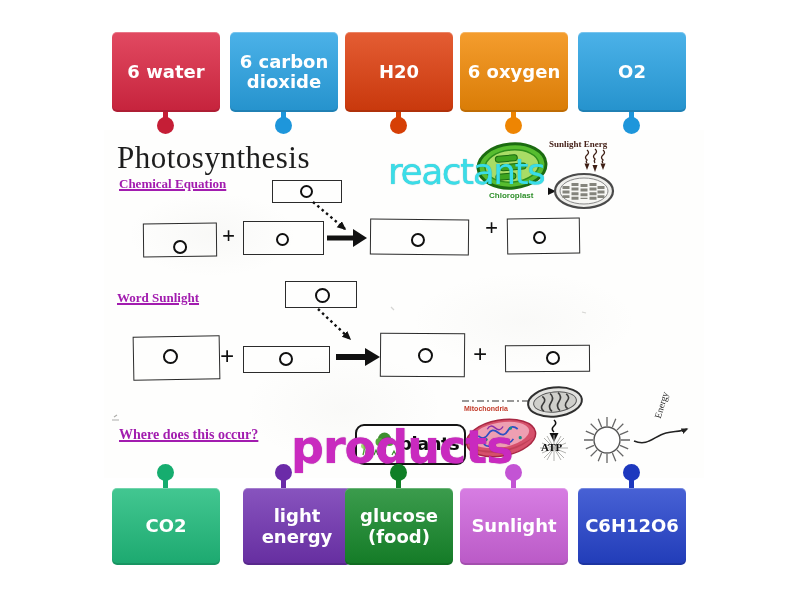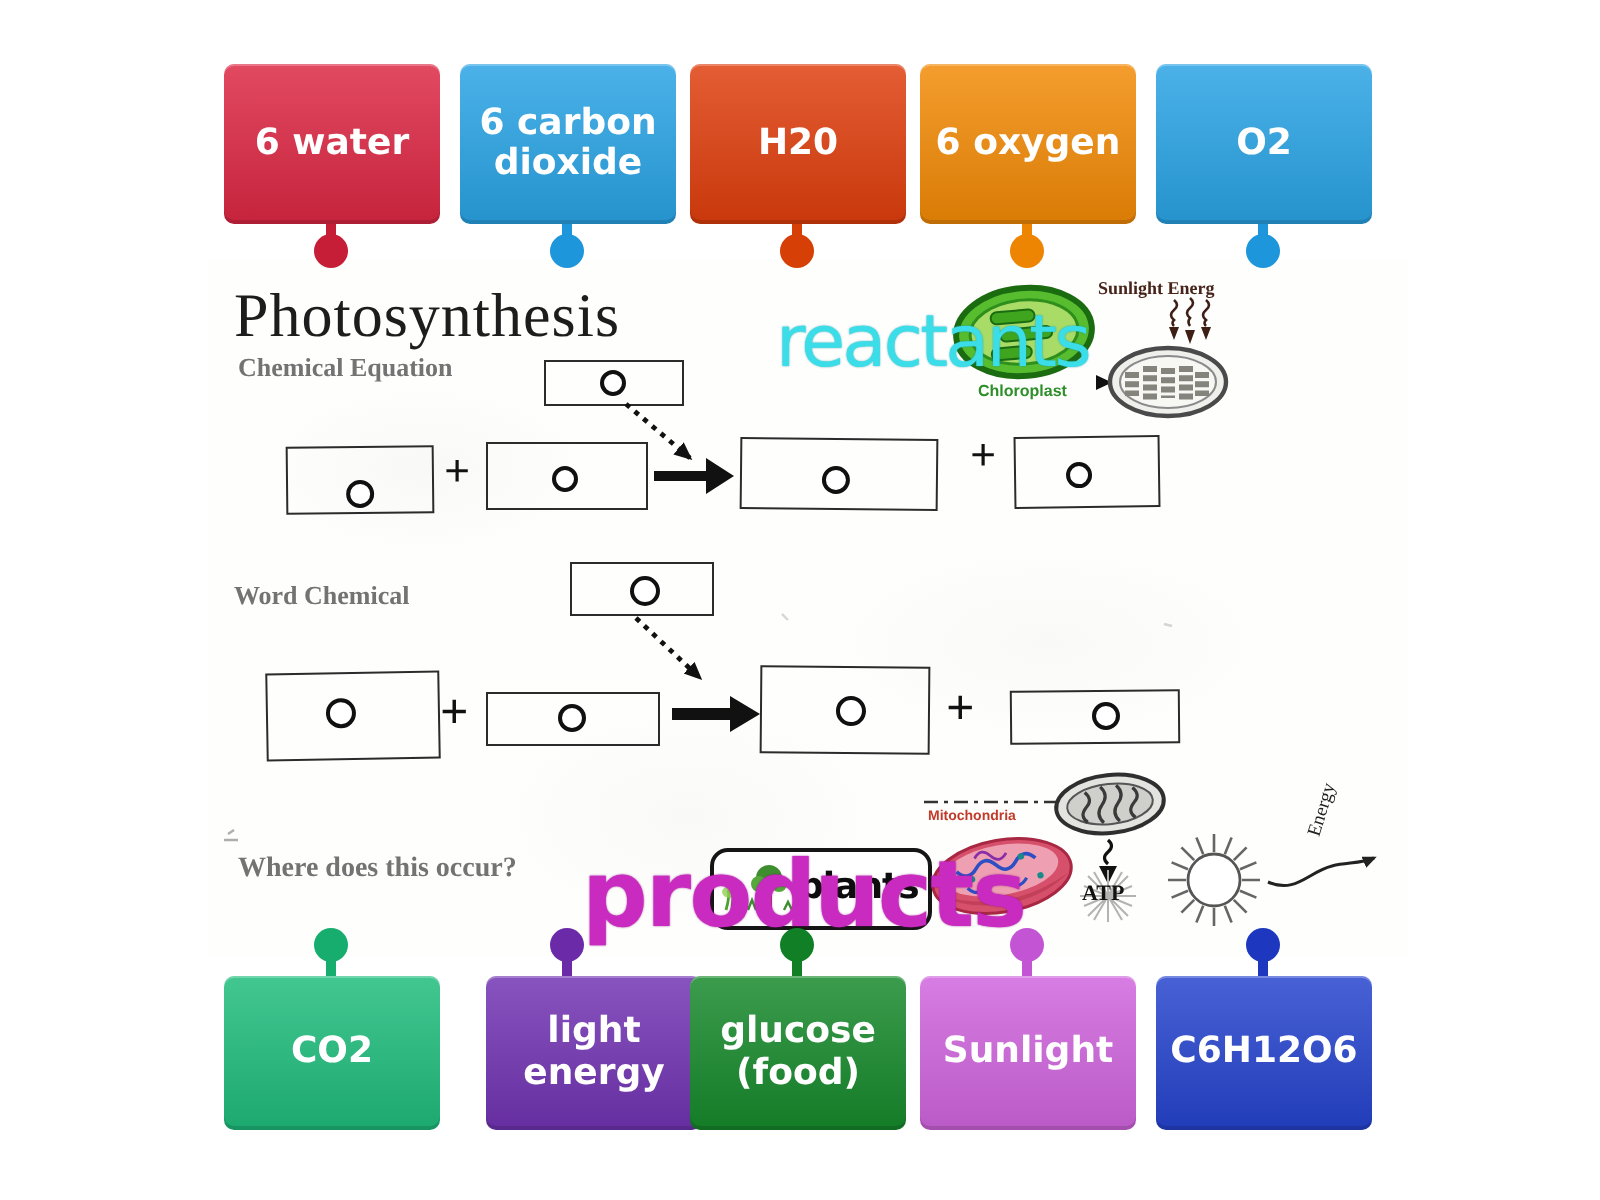--- a/index.html
+++ b/index.html
@@ -28,21 +28,21 @@
   
   .scanbg{position:absolute;left:104px;top:130px;width:600px;height:348px;z-index:1;
     background:
       radial-gradient(ellipse 120px 60px at 18% 30%, rgba(160,160,150,.06), transparent 70%),
       radial-gradient(ellipse 160px 70px at 70% 55%, rgba(160,160,150,.05), transparent 70%),
       radial-gradient(ellipse 140px 80px at 40% 80%, rgba(160,160,150,.05), transparent 70%),
       #fefefd;}
   .ws-title{position:absolute;left:117px;top:140px;z-index:2;
     font-family:"Liberation Serif",serif;font-size:31px;color:#1d1d1d;letter-spacing:.5px;}
   .ws-heading{position:absolute;z-index:2;font-family:"Liberation Serif",serif;
-    font-weight:bold;color:#737373;text-decoration-thickness:1.5px;}
+    font-weight:bold;color:#a21caf;text-decoration:underline;text-decoration-thickness:1.5px;}
   .eqbox{position:absolute;z-index:2;border:1.6px solid #2b2b2b;background:transparent;}
   .dropdot{position:absolute;border-radius:50%;background:#fff;border:2.6px solid #101010;
     box-sizing:border-box;z-index:3;}
   .plus{position:absolute;z-index:2;font-family:"Liberation Serif",serif;font-weight:bold;
     color:#111;}
 
   
   .overlay-word{position:absolute;z-index:5;font-family:"DejaVu Sans","Liberation Sans",sans-serif;margin-top:12px;}
   #word-reactants{left:388px;top:139px;font-size:36px;font-weight:500;letter-spacing:-1.5px;
     text-shadow:0 0 1px rgba(20,150,160,.8);}
@@ -145,21 +145,21 @@
     </div>
   <div class="card bottom" style="left: 460px; top: 488px; background-color: rgb(207, 100, 221);">
       <span class="card-label">Sunlight</span>
     </div>
   <div class="card bottom" style="left: 578px; top: 488px; background-color: rgb(37, 67, 205);">
       <span class="card-label">C6H12O6</span>
     </div>
 
   <div class="ws-title">Photosynthesis</div>
   <div class="ws-heading" style="left:119px;top:176px;font-size:13px;">Chemical Equation</div>
-  <div class="ws-heading" style="left:117px;top:290px;font-size:13px;">Word Chemical</div>
+  <div class="ws-heading" style="left:117px;top:290px;font-size:13px;">Word Sunlight</div>
   <div class="ws-heading" style="left:119px;top:427px;font-size:14px;">Where does this occur?</div>
 
   <div class="eqbox" style="left:272px;top:180px;width:68px;height:21px;">
       <div class="dropdot" style="left:27px;top:4px;width:13px;height:13px;"></div>
     </div>
   <div class="eqbox" style="left:143px;top:223px;width:72px;height:32px;transform:rotate(-.6deg);">
       <div class="dropdot" style="left:29px;top:16px;width:14px;height:14px;"></div>
     </div>
   <div class="plus" style="left:222px;top:223px;font-size:23px;">+</div>
   <div class="eqbox" style="left:243px;top:221px;width:79px;height:32px;">

